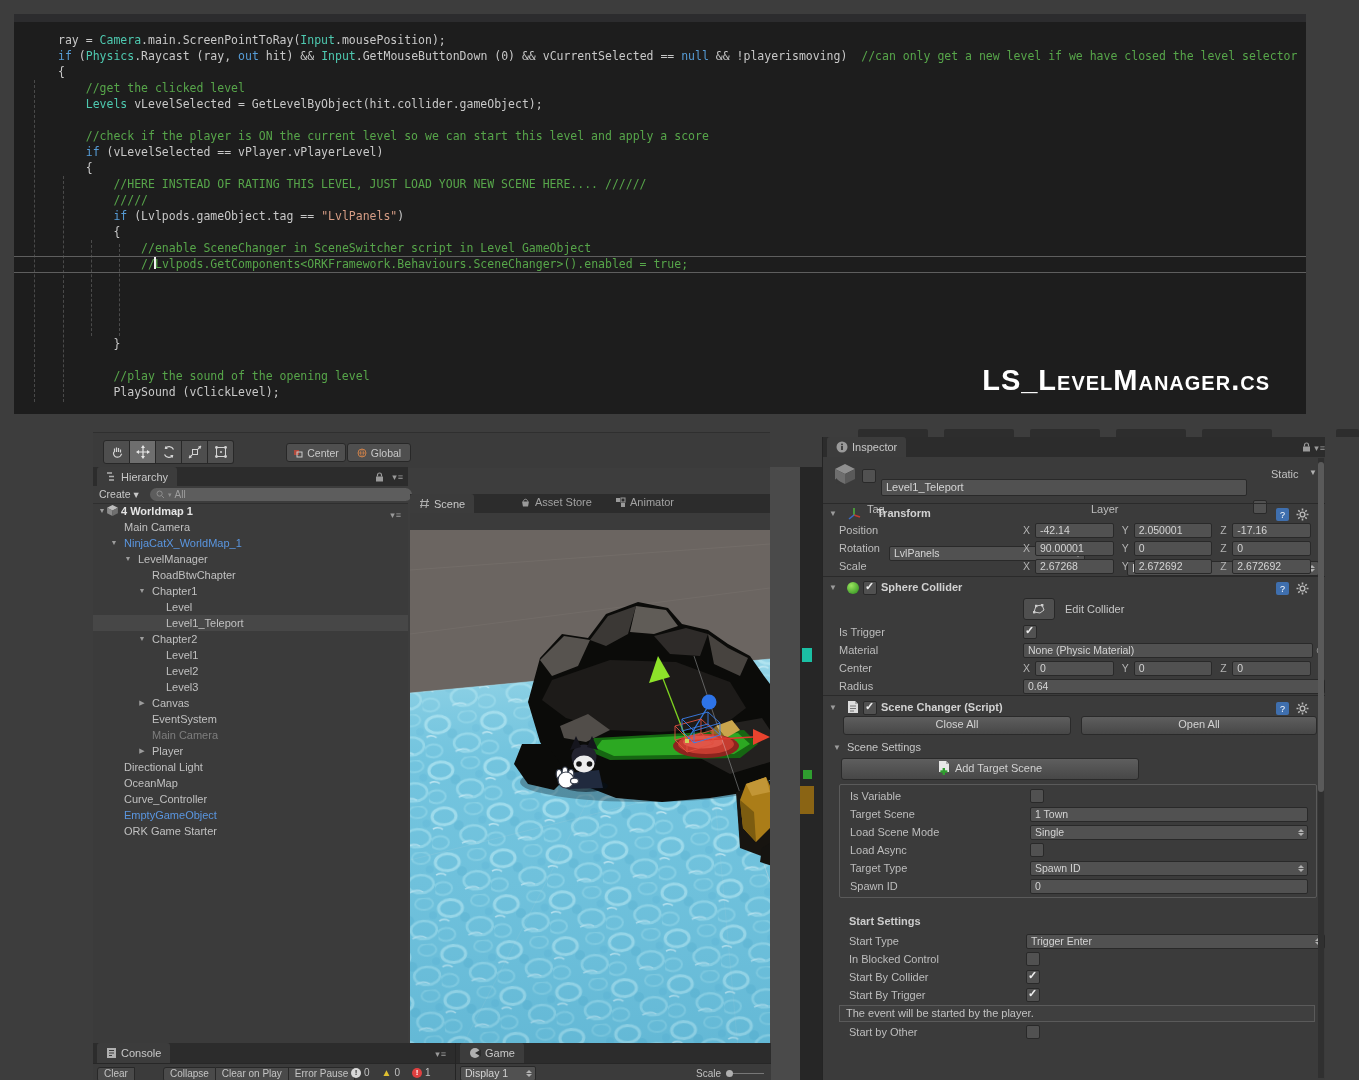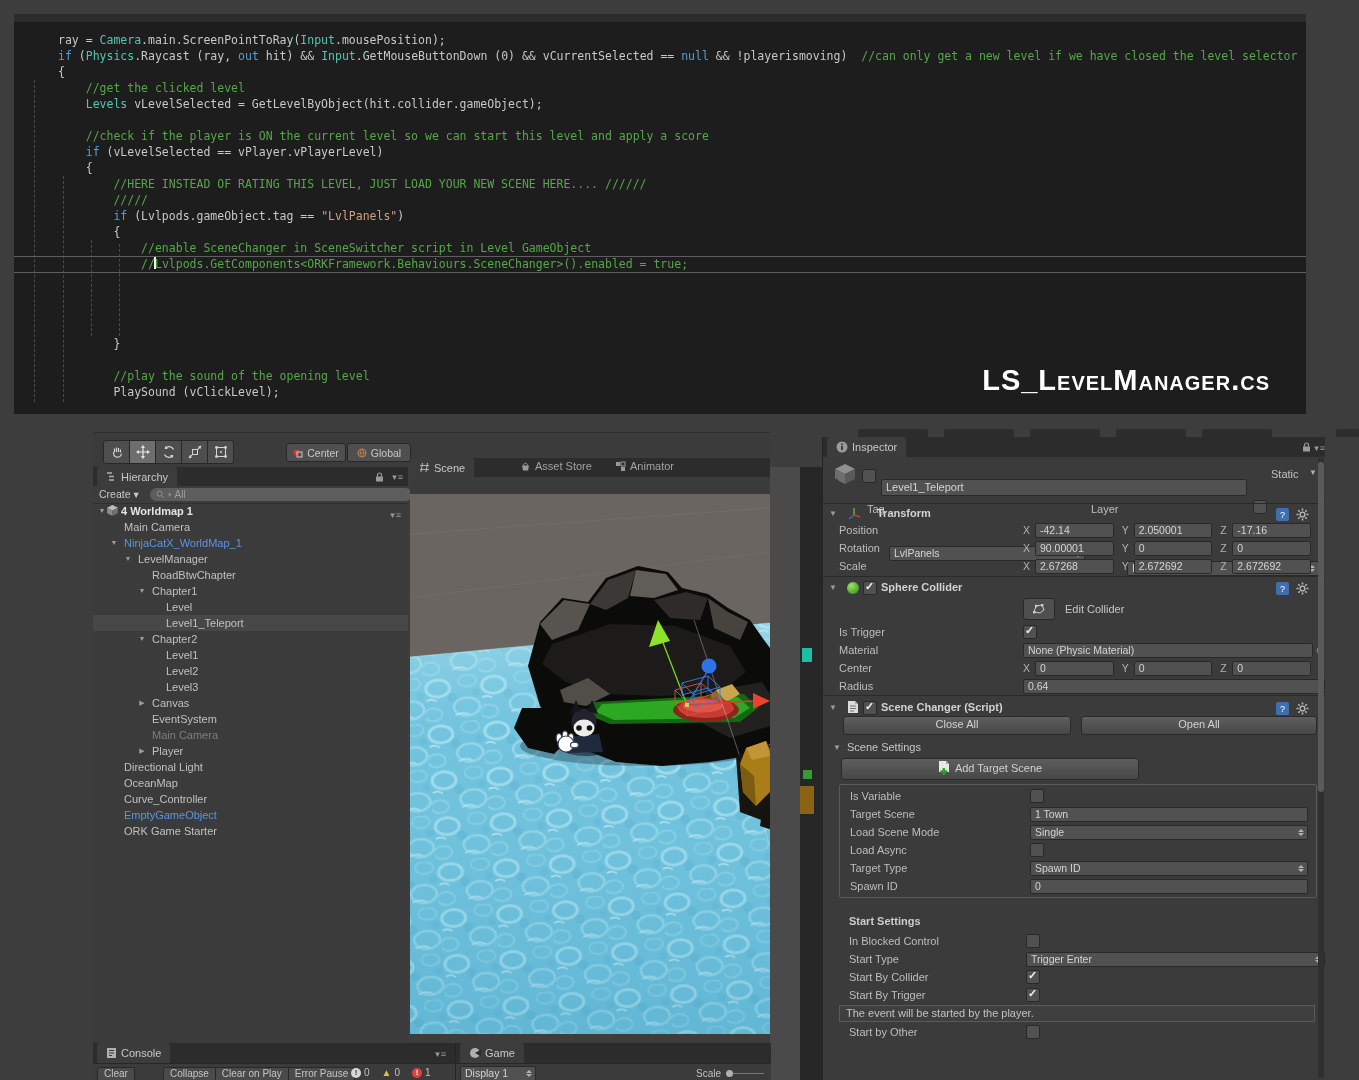--- a/index.html
+++ b/index.html
@@ -47,21 +47,21 @@
   #searchpill{position:absolute;left:57px;top:2px;width:250px;height:13px;background:#5d5d5d;border-radius:7px;
               display:flex;align-items:center;padding:0 6px;gap:3px;color:#9f9f9f;font-size:10px;}
   #hrows{position:absolute;left:0;top:36px;right:0;}
   .hrow{height:16px;position:relative;font-size:11px;line-height:16px;color:#c0c0c0;}
   .hrow.sel{background:#474747;}
   .harrow{position:absolute;top:0;width:10px;text-align:center;color:#9c9c9c;font-size:7px;line-height:16px;}
   .hlabel{position:absolute;white-space:nowrap;line-height:16px;}
   .st-prefab{color:#5a96e0;} .st-disabled{color:#7e7e7e;} .st-scene{color:#e4e4e4;font-weight:bold;}
 
   
-  #scenepanel{left:410px;top:458px;width:360px;height:576px;}
+  #scenepanel{left:410px;top:494px;width:360px;height:576px;}
   #scenetoolbar{position:absolute;left:0;top:19px;right:0;height:16px;background:#5eead4;border-bottom:1px solid #2f2f2f;margin-top:19px;}
   .sbtn{position:absolute;top:1px;height:13px;background:#4e4e4e;border:1px solid #282828;border-radius:2px;
         color:#cccccc;font-size:10px;display:flex;align-items:center;justify-content:center;gap:3px;}
   #scenecanvas{position:absolute;left:0;top:36px;width:360px;height:540px;overflow:hidden;}
 
   
   #rsplit{left:770px;top:467px;width:30px;height:613px;background:#4a4a4a;}
   #rsliver{left:800px;top:467px;width:22px;height:613px;background:#262626;}
 
   
@@ -682,32 +682,32 @@
         <div class="irow">
           <div class="ilabel">Spawn ID</div>
           <div class="ictl">
             <div class="ufield grow">0</div>
           </div>
         </div>
       </div>
     <span class="abs" style="left:26px;top:478px;font-size:11px;font-weight:bold;color:#cccccc">Start Settings</span>
     <div class="abs" style="left:0;top:495px;right:0" id="startrows">
         <div class="irow">
-          <div class="ilabel">In Blocked Control</div>
-          <div class="ictl">
-            <div class="ucheck"></div>
-          </div>
-        </div>
-        <div class="irow">
           <div class="ilabel">Start Type</div>
           <div class="ictl">
             <div class="ufield grow">Trigger Enter<span class="dda">
                 <div class="u"></div>
                 <div class="d"></div>
               </span></div>
+          </div>
+        </div>
+        <div class="irow">
+          <div class="ilabel">In Blocked Control</div>
+          <div class="ictl">
+            <div class="ucheck"></div>
           </div>
         </div>
         <div class="irow">
           <div class="ilabel">Start By Collider</div>
           <div class="ictl">
             <div class="ucheck on"></div>
           </div>
         </div>
         <div class="irow">
           <div class="ilabel">Start By Trigger</div>

